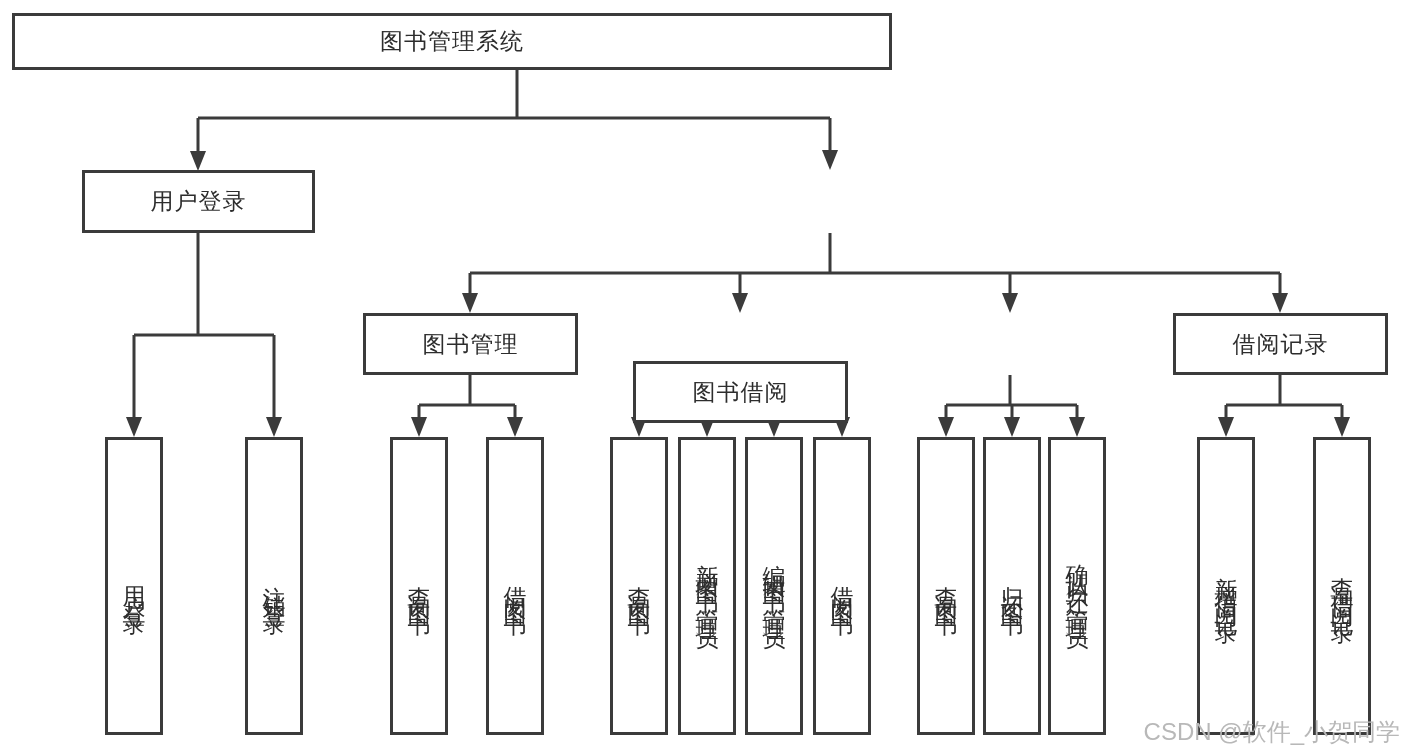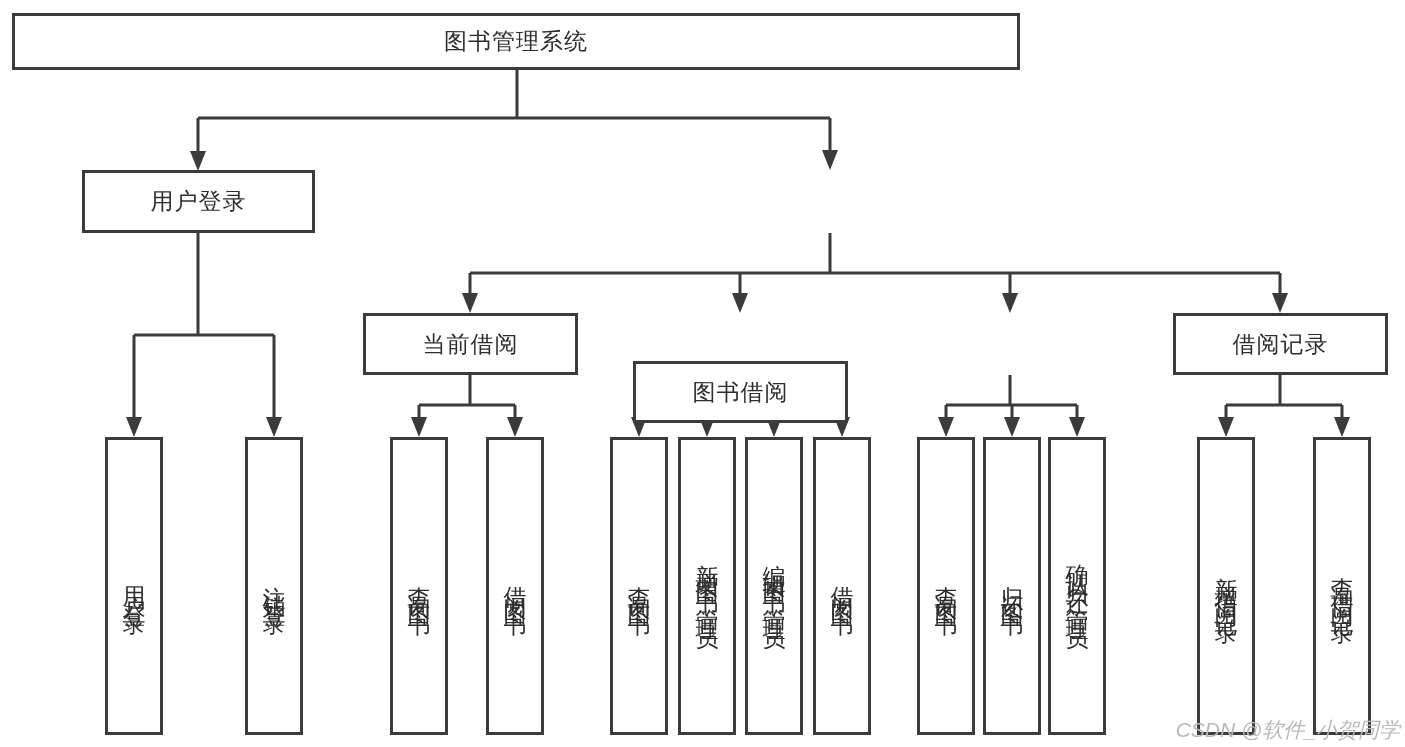--- a/index.html
+++ b/index.html
@@ -50,21 +50,21 @@
     white-space: nowrap;
   }
   .v-label {
     writing-mode: vertical-rl;
     text-orientation: mixed;
     font-size: 23px;
     letter-spacing: 9px;
     line-height: 1;
   }
   
-  .n-root            { left: 12px;   top: 13px;  width: 1008px; height: 57px; }
+  .n-root            { left: 12px;   top: 13px;  width: 880px; height: 57px; }
   .n-user-login      { left: 82px;   top: 170px; width: 233px;  height: 63px; }
   .n-book-mgmt       { left: 712px;  top: 169px; width: 236px;  height: 64px; }
   .n-new-book        { left: 363px;  top: 313px; width: 215px;  height: 62px; }
   .n-book-borrow     { left: 633px;  top: 313px; width: 215px;  height: 62px; margin-top: 48px; }
   .n-current-borrow  { left: 903px;  top: 313px; width: 215px;  height: 62px; }
   .n-borrow-records  { left: 1173px; top: 313px; width: 215px;  height: 62px; }
   .leaf { top: 437px; width: 58px; height: 298px; }
   .n-ul-login    { left: 105px; }
   .n-ul-logout   { left: 245px; }
   .n-nb-query    { left: 390px; }
@@ -75,25 +75,24 @@
   .n-bb-borrow   { left: 813px; }
   .n-cb-query    { left: 917px; }
   .n-cb-return   { left: 983px; }
   .n-cb-confirm  { left: 1048px; }
   .n-br-add      { left: 1197px; }
   .n-br-query    { left: 1313px; }
   .watermark {
     position: absolute;
     right: 5px;
     top: 716px;
-    font-size: 21px;
+    font-size: 24px;
     color: var(--watermark);
     z-index: 2;
     white-space: nowrap;
-    font-style: italic;
   }
 </style>
 </head>
 <body>
 
 <div class="canvas">
 
   <svg class="connectors" viewBox="0 0 1405 747" xmlns="http://www.w3.org/2000/svg">
 
     <g>
@@ -146,21 +145,21 @@
 
   <div class="box n-root">
     <span class="h-label">图书管理系统</span>
   </div>
 
   <div class="box n-user-login">
     <span class="h-label">用户登录</span>
   </div>
 
   <div class="box n-new-book">
-    <span class="h-label">当前借阅</span>
+    <span class="h-label">图书管理</span>
   </div>
   <div class="box n-book-borrow">
     <span class="h-label">图书借阅</span>
   </div>
   <div class="box n-borrow-records">
     <span class="h-label">借阅记录</span>
   </div>
 
   <div class="box leaf n-ul-login">
     <span class="v-label">用户登录</span>

